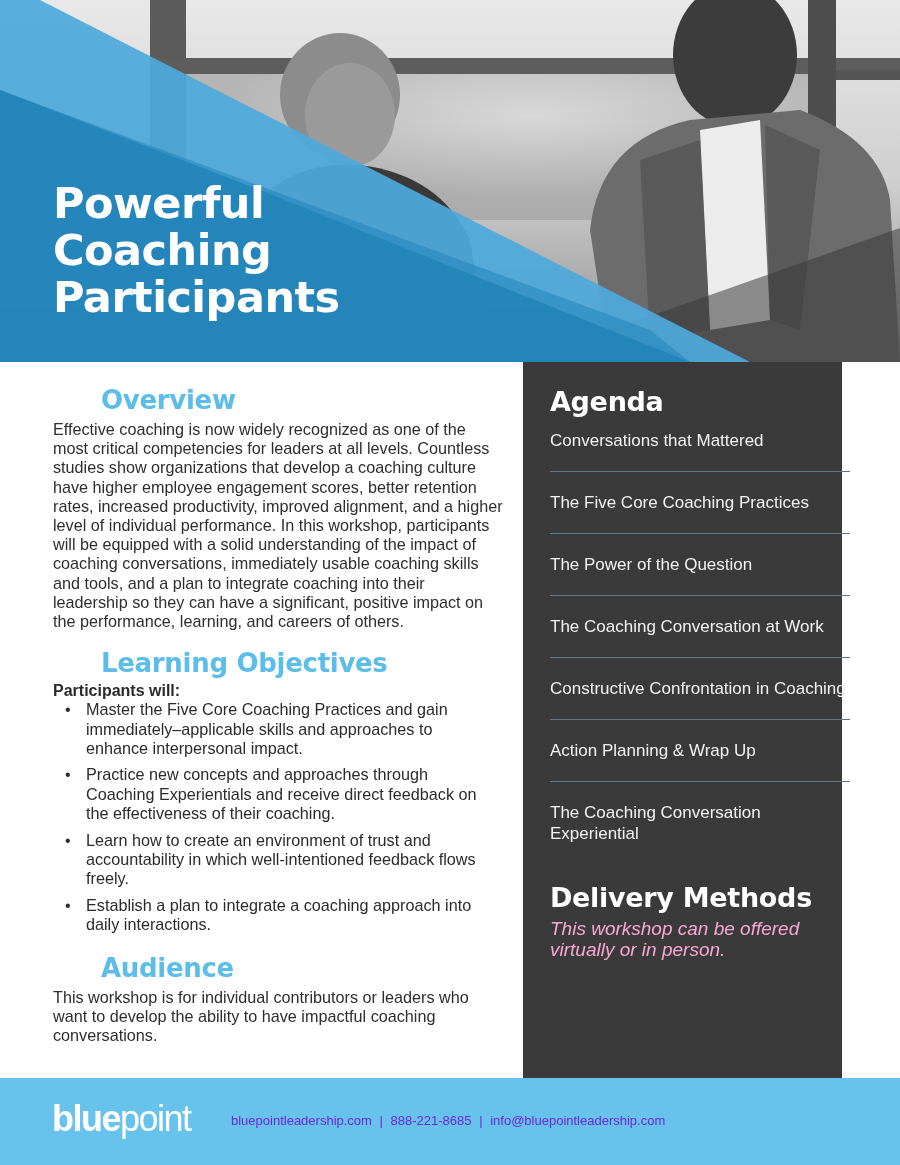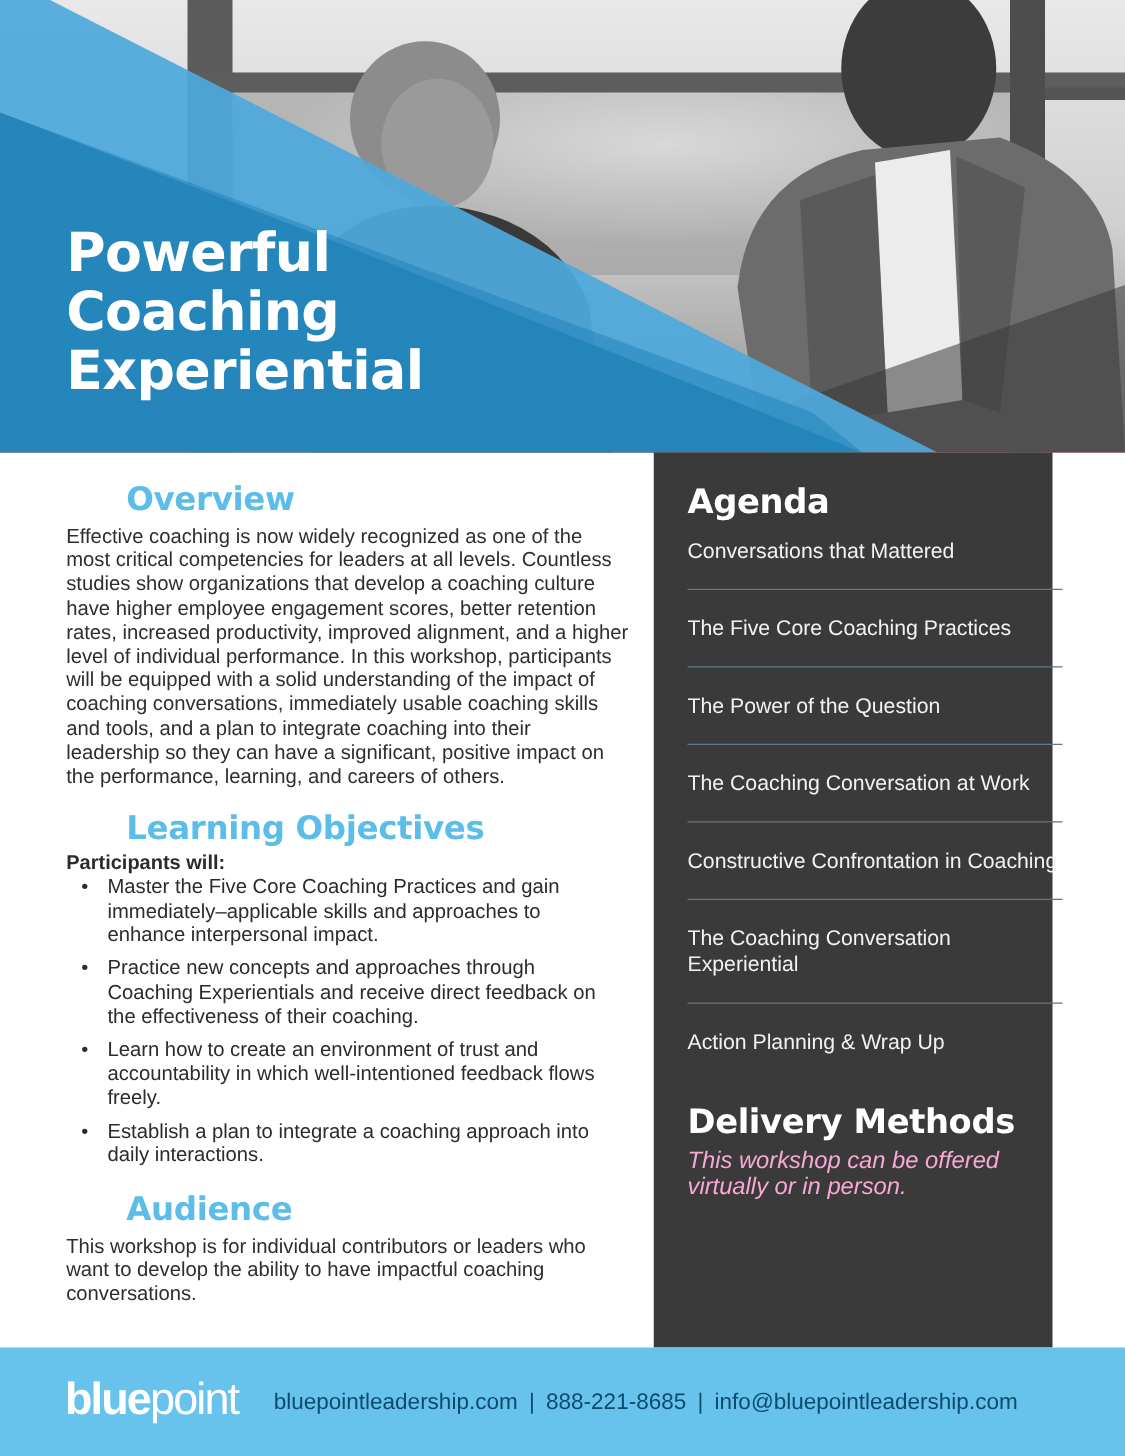--- a/index.html
+++ b/index.html
@@ -43,21 +43,21 @@
     .agenda-item { color: #f2f2f2; font-size: 17px; line-height: 21px; padding: 4px 0 20px 0; border-bottom: 1px solid #5f7884; margin-bottom: 16px; }
     .agenda-item:last-child { border-bottom: none; }
     .delivery-h { margin-top: 14px; }
     .delivery-text { color: #f9a8d4; font-size: 19px; line-height: 21px; margin-top: 2px; width: 300px; font-style: italic; }
 
     
     .footer { position: absolute; left: 0; top: 1078px; width: 900px; height: 87px; background: #68c3ec; }
     .logo { position: absolute; left: 52px; top: 16px; color: #ffffff; font-family: "Liberation Sans", sans-serif; font-size: 36px; line-height: 50px; letter-spacing: -1.5px; }
     .logo .b1 { font-weight: bold; }
     .logo .b2 { font-weight: normal; }
-    .contact { position: absolute; left: 219px; top: 31px; color: #0c4a6e; font-size: 18px; line-height: 24px; white-space: nowrap; }
+    .contact { position: absolute; left: 231px; top: 31px; color: #6d28d9; font-size: 13px; line-height: 24px; white-space: nowrap; }
     .contact .sep { margin: 0 4px; }
   </style>
 </head>
 <body>
 
 <div class="hero">
   <svg class="bg" viewBox="0 0 900 362" preserveAspectRatio="none">
     <defs>
       <linearGradient id="wall" x1="0" y1="0" x2="0" y2="1">
         <stop offset="0" stop-color="#e9e9e9"></stop>
@@ -91,21 +91,21 @@
     <polygon points="520,362 900,228 900,362" fill="#3a3a3b" opacity="0.55"></polygon>
 
     <polygon points="0,0 40,0 750,362 0,362" fill="#4fa9dc" opacity="0.93"></polygon>
 
     <polygon points="0,90 0,362 690,362 260,190" fill="#1f7fb3" opacity="0.82"></polygon>
     <polygon points="0,90 650,330 690,362 0,362" fill="#2285bb" opacity="0.55"></polygon>
   </svg>
   <div class="hero-title">
     <span>Powerful</span>
     <span>Coaching</span>
-    <span>Experiential</span>
+    <span>Participants</span>
   </div>
 </div>
 
 <div class="left">
   <h2 class="sec-h">Overview</h2>
   <p class="body-text overview-text">Effective coaching is now widely recognized as one of the most critical competencies for leaders at all levels. Countless studies show organizations that develop a coaching culture have higher employee engagement scores, better retention rates, increased productivity, improved alignment, and a higher level of individual performance. In this workshop, participants will be equipped with a solid understanding of the impact of coaching conversations, immediately usable coaching skills and tools, and a plan to integrate coaching into their leadership so they can have a significant, positive impact on the performance, learning, and careers of others.</p>
 
   <h2 class="sec-h lo-h">Learning Objectives</h2>
   <p class="lo-intro">Participants will:</p>
   <ul class="lo-list">
@@ -121,22 +121,22 @@
 
 <div class="panel">
   <div class="panel-inner">
     <h2 class="panel-h">Agenda</h2>
     <ul class="agenda-list">
       <li class="agenda-item">Conversations that Mattered</li>
       <li class="agenda-item">The Five Core Coaching Practices</li>
       <li class="agenda-item">The Power of the Question</li>
       <li class="agenda-item">The Coaching Conversation at Work</li>
       <li class="agenda-item">Constructive Confrontation in Coaching</li>
+      <li class="agenda-item">Action Planning &amp; Wrap Up</li>
       <li class="agenda-item">The Coaching Conversation Experiential</li>
-      <li class="agenda-item">Action Planning &amp; Wrap Up</li>
     </ul>
     <h2 class="panel-h delivery-h">Delivery Methods</h2>
     <p class="delivery-text">This workshop can be offered virtually or in person.</p>
   </div>
 </div>
 
 <div class="footer">
   <div class="logo">
     <span class="b1">blue</span><span class="b2">point</span>
   </div>

